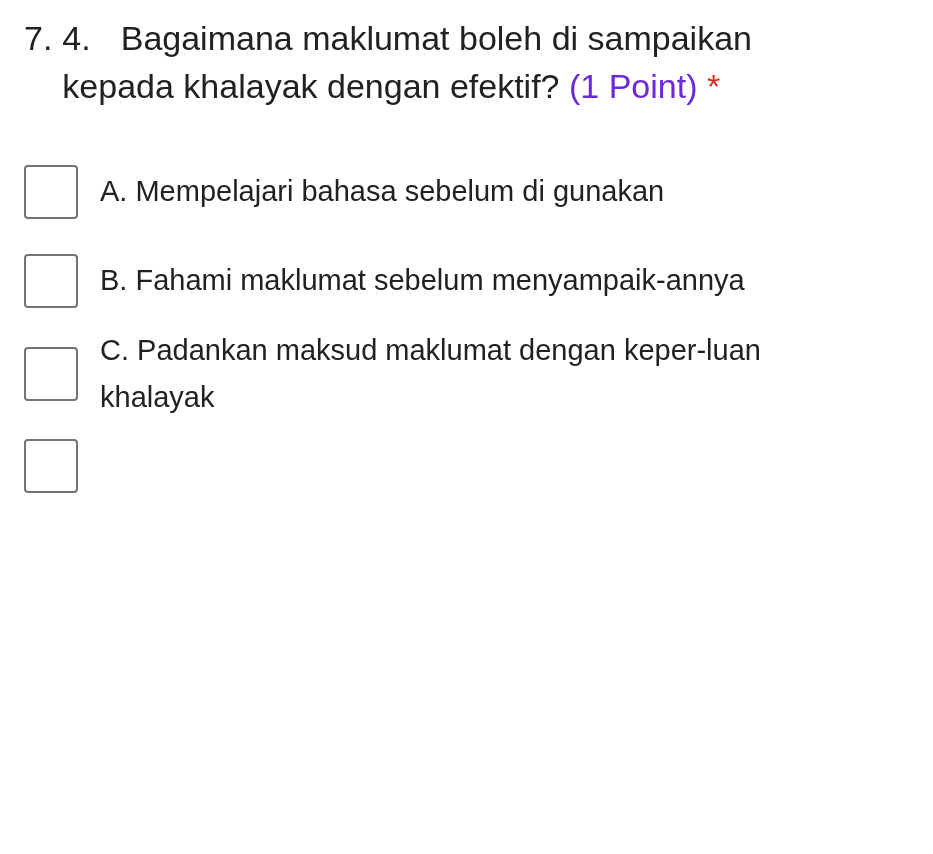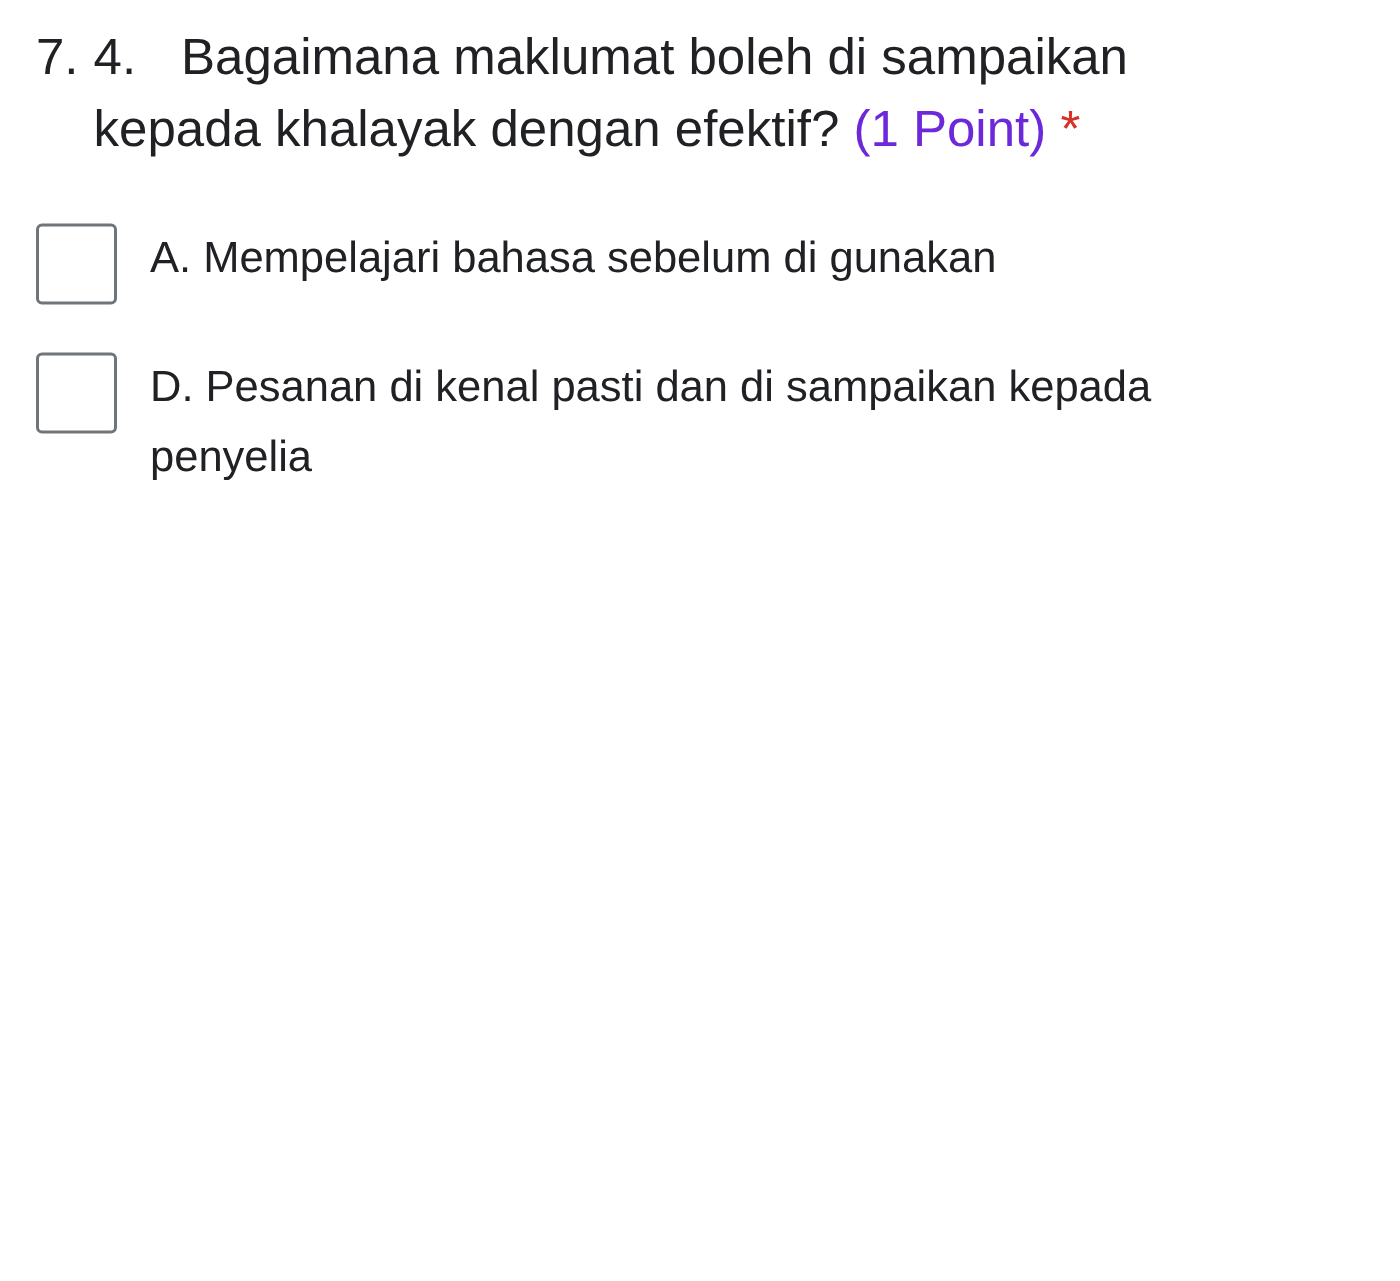--- a/index.html
+++ b/index.html
@@ -53,21 +53,21 @@
     color: #d93025;
   }
 
   .options {
     margin-top: 38px;
     padding: 0 24px 0 24px;
   }
 
   .option-row {
     display: flex;
-    align-items: flex-start;
+    align-items: center;
     min-height: 92px;
   }
 
   .checkbox {
     flex: 0 0 auto;
     width: 54px;
     height: 54px;
     border: 2px solid #707579;
     border-radius: 4px;
     background: #ffffff;
@@ -100,21 +100,28 @@
   </div>
 </div>
 
 <div class="options">
 
   <div class="option-row single">
     <div class="checkbox"></div>
     <div class="option-label">A. Mempelajari bahasa sebelum di gunakan</div>
   </div>
 
-
+  <div class="option-row">
+    <div class="checkbox"></div>
+    <div class="option-label">B. Fahami maklumat sebelum menyampaik-annya</div>
+  </div>
 
   <div class="option-row">
     <div class="checkbox"></div>
-    <div class="option-label">D. Pesanan di kenal pasti dan di sampaikan kepada penyelia</div>
+    <div class="option-label">C. Padankan maksud maklumat dengan keper-luan khalayak</div>
+  </div>
+
+  <div class="option-row">
+    <div class="checkbox"></div>
   </div>
 
   <div class="spacer-bottom"></div>
 </div>
 
 </body></html>

